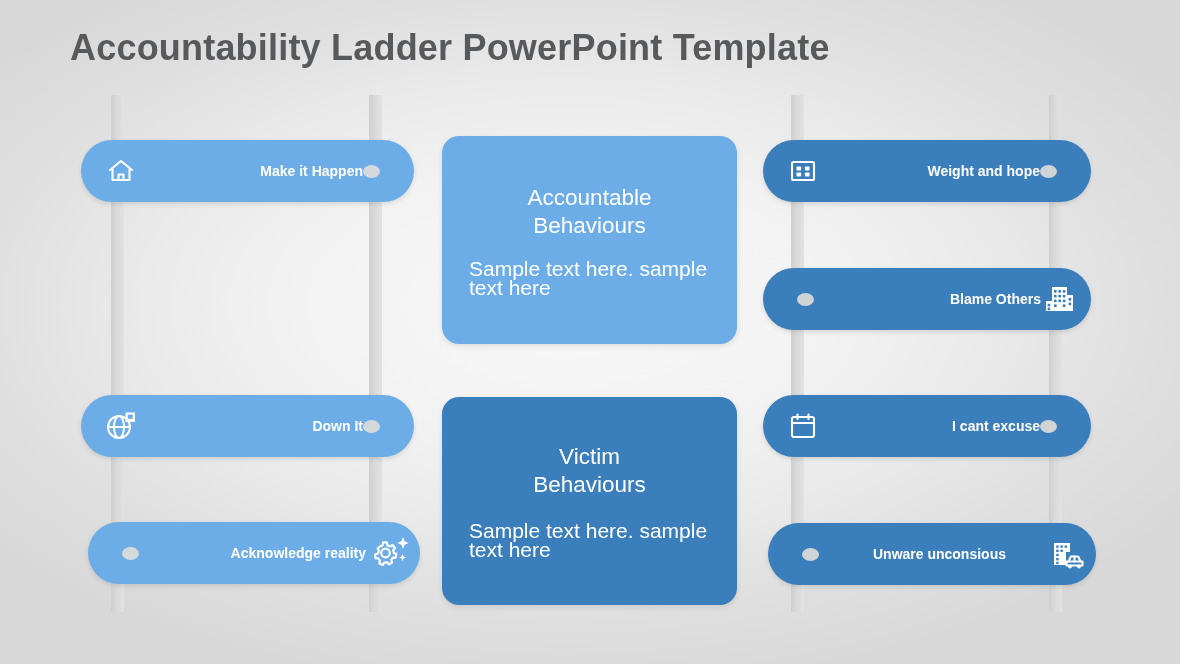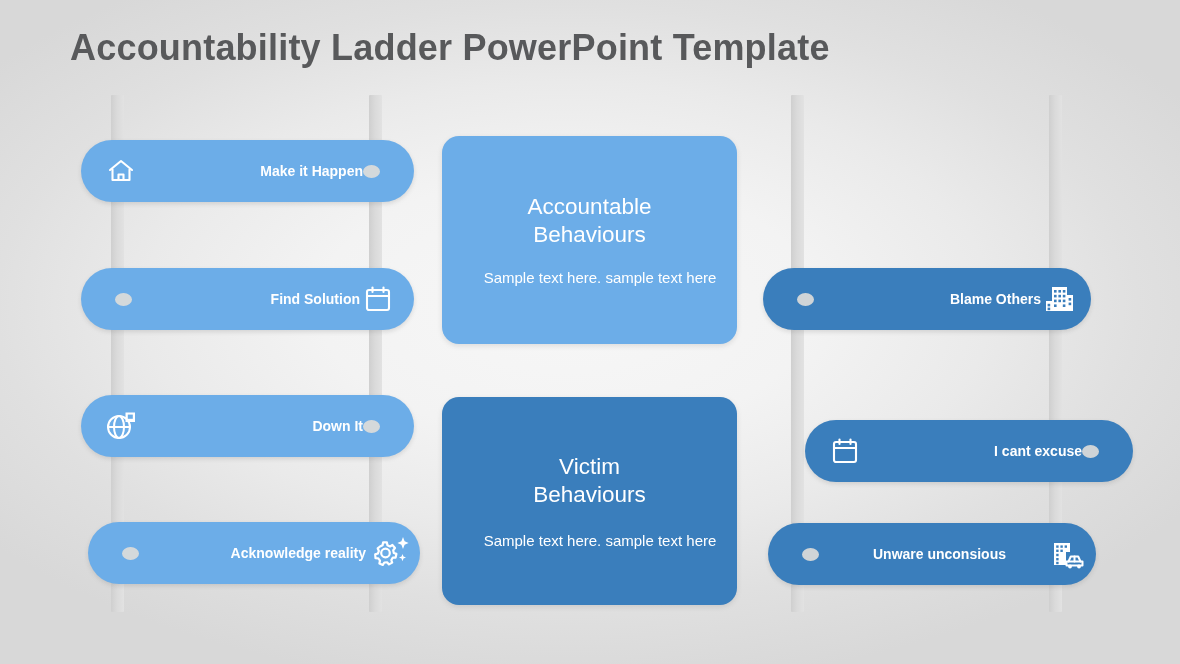--- a/index.html
+++ b/index.html
@@ -101,21 +101,21 @@
 
   
   #pill-make      { left: 81px;  top: 140px; width: 333px; }
   #pill-find      { left: 81px;  top: 268px; width: 333px; }
   #pill-down      { left: 81px;  top: 395px; width: 333px; }
   #pill-ack       { left: 88px;  top: 522px; width: 332px; }
 
   
   #pill-weight    { left: 763px; top: 140px; width: 328px; }
   #pill-blame     { left: 763px; top: 268px; width: 328px; }
-  #pill-excuse    { left: 805px; top: 395px; width: 328px; margin-top: 25px; }
+  #pill-excuse    { left: 763px; top: 395px; width: 328px; }
   #pill-unware    { left: 768px; top: 523px; width: 328px; gap: 40px; }
 
   
   .card {
     position: absolute;
     left: 442px;
     width: 295px;
     border-radius: 17px;
     box-sizing: border-box;
     display: flex;
@@ -138,21 +138,21 @@
   .card-title {
     color: #ffffff;
     font-size: 22.5px;
     line-height: 28px;
     text-align: center;
     white-space: pre-line;
     font-weight: normal;
   }
   .card-sub {
     color: #ffffff;
-    font-size: 15px;
+    font-size: 21px;
     line-height: 19px;
     margin-top: 19px;
     font-weight: normal;
     margin-left: 21px;
   }
   #card-victim .card-sub { margin-top: 22px; }
 </style>
 </head>
 <body>
 
@@ -170,32 +170,20 @@
       <svg width="32" height="32" viewBox="0 0 32 32" fill="none" stroke="#ffffff" stroke-width="2.1" stroke-linejoin="round" stroke-linecap="round">
         <path d="M5 15 L16 6 L27 15"></path>
         <path d="M7.5 14.5 V25 H24.5 V14.5"></path>
         <path d="M13.5 25 V19.5 H18.5 V25"></path>
       </svg>
     </span>
     <span class="pill-label">Make it Happen</span>
     <span class="dot dot-right"></span>
   </div>
 
-  <div class="pill light" id="pill-find">
-    <span class="dot dot-left"></span>
-    <span class="pill-label">Find Solution</span>
-    <span class="pill-icon icon-right">
-      <svg width="30" height="30" viewBox="0 0 30 30" fill="none" stroke="#ffffff" stroke-width="2.1" stroke-linejoin="round" stroke-linecap="round">
-        <rect x="4" y="6" width="22" height="20" rx="2"></rect>
-        <path d="M4 12 H26"></path>
-        <path d="M9.5 3.5 V8"></path>
-        <path d="M20.5 3.5 V8"></path>
-      </svg>
-    </span>
-  </div>
 
   <div class="pill light" id="pill-down">
     <span class="pill-icon icon-left">
       <svg width="34" height="34" viewBox="0 0 34 34" fill="none" stroke="#ffffff" stroke-width="2" stroke-linejoin="round" stroke-linecap="round">
         <circle cx="15" cy="18" r="11"></circle>
         <path d="M4 18 H26"></path>
         <ellipse cx="15" cy="18" rx="5" ry="11"></ellipse>
         <rect x="21.5" y="3.5" width="9.5" height="9.5" fill="#ffffff" stroke="none"></rect>
         <rect x="23.8" y="5.6" width="5" height="4.2" fill="#6cade8" stroke="none"></rect>
       </svg>
@@ -210,20 +198,33 @@
     <span class="pill-icon icon-right" style="margin-right:8px;width:46px;">
       <svg width="46" height="42" viewBox="0 0 46 42" fill="none" stroke="#ffffff" stroke-width="2.2" stroke-linejoin="round" stroke-linecap="round">
         <path d="M14 14.5 L16.6 13.2 L17.1 10.4 L20.9 10.4 L21.4 13.2 L24 14.5 L26.4 13 L29 16 L27.2 18.2 L27.8 21 L30.4 21.9 L29.6 25.6 L26.8 25.6 L25.3 28 L26.2 30.6 L23 32.4 L21.1 30.3 L18.3 30.5 L16.8 32.9 L13.4 31.4 L14 28.6 L12.3 26.4 L9.5 26.2 L9.2 22.4 L11.9 21.5 L12.9 18.9 L11.7 16.4 Z"></path>
         <circle cx="19.5" cy="21" r="4.3"></circle>
         <path d="M37 5 L38.6 9.3 L42.6 11 L38.6 12.7 L37 17 L35.4 12.7 L31.4 11 L35.4 9.3 Z" fill="#ffffff" stroke="none"></path>
         <path d="M36.5 22 L37.5 24.6 L40 25.6 L37.5 26.6 L36.5 29.2 L35.5 26.6 L33 25.6 L35.5 24.6 Z" fill="#ffffff" stroke="none"></path>
       </svg>
     </span>
   </div>
 
+  <div class="pill dark" id="pill-weight">
+    <span class="pill-icon icon-left">
+      <svg width="30" height="30" viewBox="0 0 30 30" fill="none" stroke="#ffffff" stroke-width="2.1" stroke-linejoin="round">
+        <rect x="4" y="6" width="22" height="18" rx="1.5"></rect>
+        <rect x="8.5" y="10.5" width="4.6" height="4" rx="0.8" fill="#ffffff" stroke="none"></rect>
+        <rect x="16.9" y="10.5" width="4.6" height="4" rx="0.8" fill="#ffffff" stroke="none"></rect>
+        <rect x="8.5" y="16.5" width="4.6" height="4" rx="0.8" fill="#ffffff" stroke="none"></rect>
+        <rect x="16.9" y="16.5" width="4.6" height="4" rx="0.8" fill="#ffffff" stroke="none"></rect>
+      </svg>
+    </span>
+    <span class="pill-label">Weight and hope</span>
+    <span class="dot dot-right"></span>
+  </div>
 
   <div class="pill dark" id="pill-blame">
     <span class="dot dot-left"></span>
     <span class="pill-label">Blame Others</span>
     <span class="pill-icon icon-right" style="margin-right:14px;">
       <svg width="34" height="32" viewBox="0 0 34 32" fill="#ffffff" stroke="none">
         <rect x="10" y="4" width="15" height="24"></rect>
         <rect x="25" y="12" width="6" height="16"></rect>
         <rect x="4" y="18" width="6" height="10"></rect>
         <g fill="#3a7ebc">

